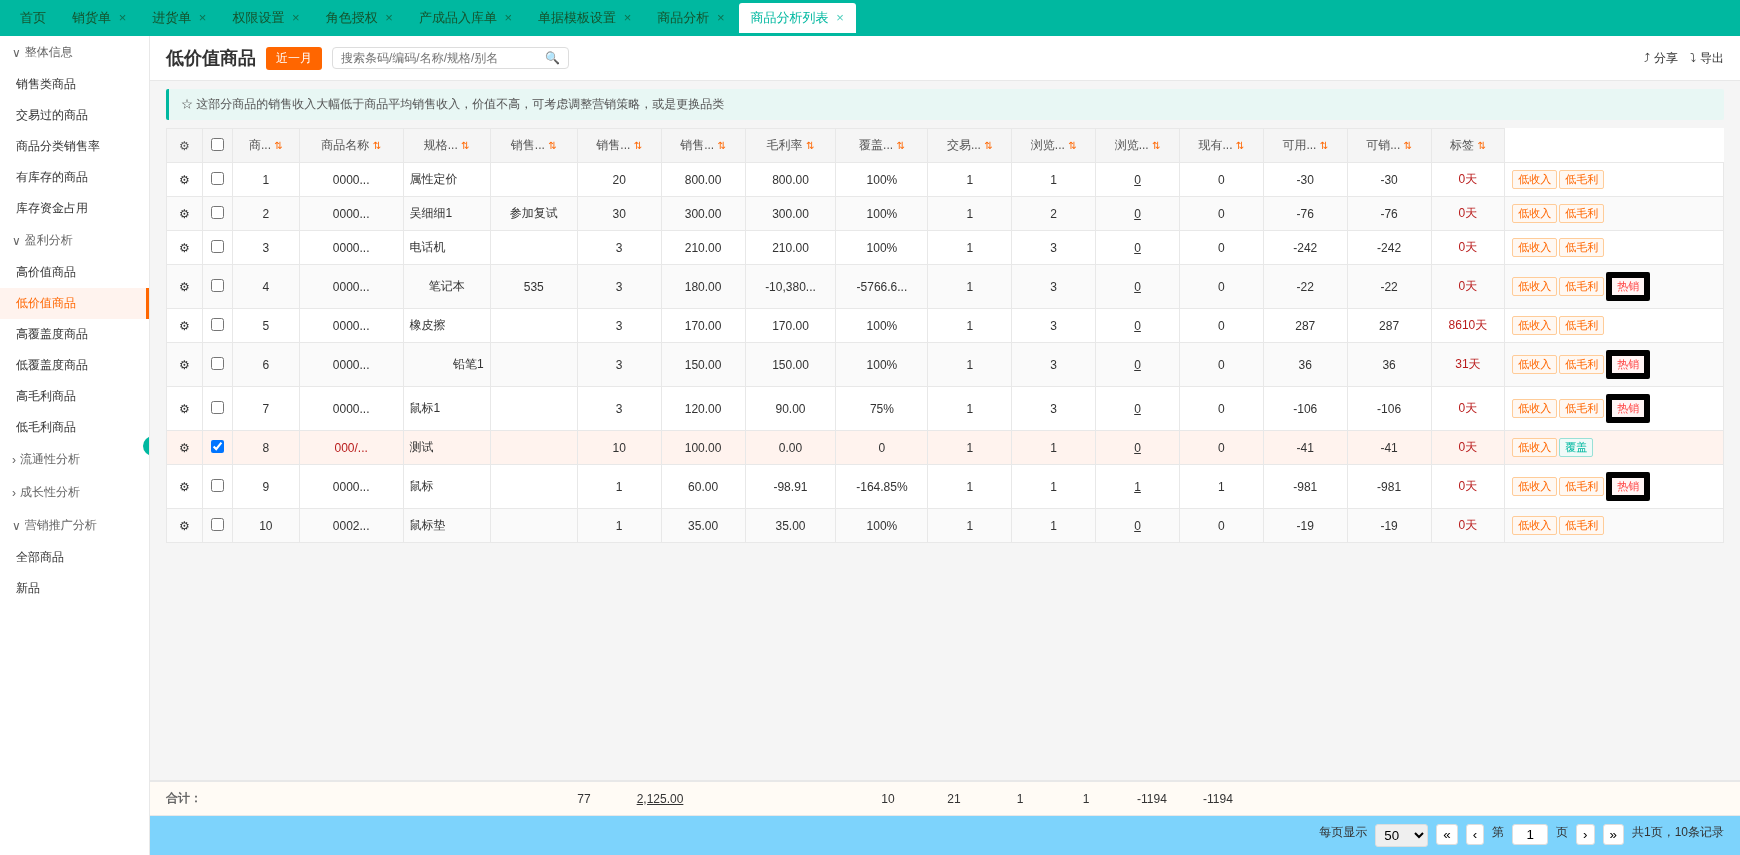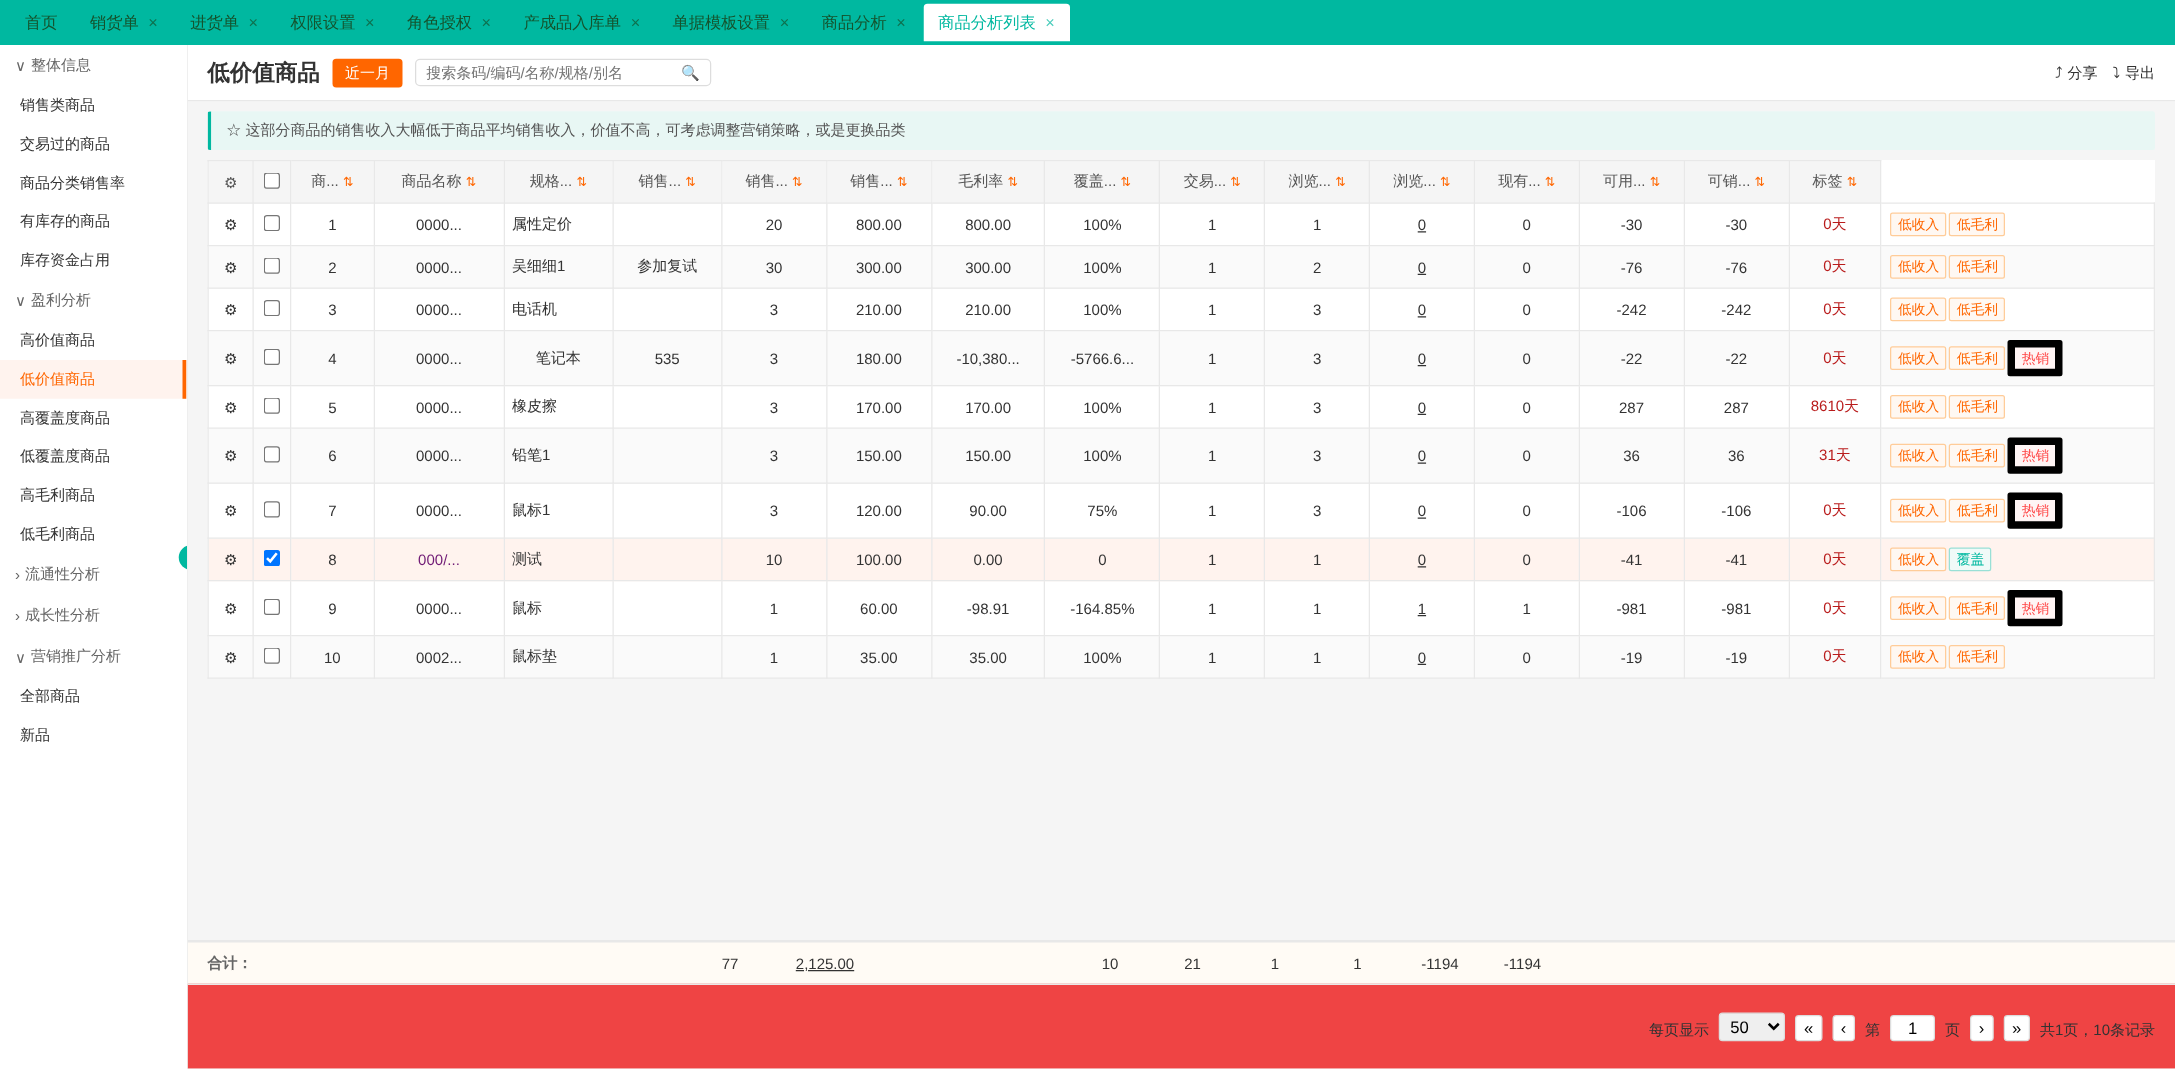--- a/index.html
+++ b/index.html
@@ -188,25 +188,25 @@
     }
     .footer-label { color: #666; margin-right: 16px; font-weight: bold; }
     .footer-values {
       display: flex;
       gap: 6px;
       flex: 1;
     }
 
     
     .pagination-bar {
-      background: #ef4444;
+      background: #7dd3fc;
       border-top: 1px solid #e8e8e8;
-      padding: 22px 16px;
-      display: flex;
-      align-items: flex-end;
+      padding: 8px 16px;
+      display: flex;
+      align-items: flex-start;
       justify-content: flex-end;
       gap: 8px;
       font-size: 12px;
     }
     .pagination-bar select {
       border: 1px solid #ddd;
       padding: 2px 4px;
       border-radius: 3px;
     }
     .pagination-btn {
@@ -436,21 +436,21 @@
     <td>287</td>
     <td>287</td>
     <td><span class="days-orange">8610天</span></td>
     <td style="text-align:left"><span class="tag tag-orange">低收入</span><span class="tag tag-orange">低毛利</span></td>
   </tr>
             <tr>
     <td><span>⚙</span></td>
     <td><input type="checkbox" style=""></td>
     <td>6</td>
     <td style="color:#333">0000...</td>
-    <td style="text-align:left">铅笔1</td>
+    <td style="text-align:right">铅笔1</td>
     <td></td>
     <td>3</td>
     <td>150.00</td>
     <td>150.00</td>
     <td>100%</td>
     <td>1</td>
     <td>3</td>
     <td><span class="underline-link">0</span></td>
     <td>0</td>
     <td>36</td>
@@ -475,21 +475,21 @@
     <td>0</td>
     <td>-106</td>
     <td>-106</td>
     <td><span class="days-orange">0天</span></td>
     <td style="text-align:left"><span class="tag tag-orange">低收入</span><span class="tag tag-orange">低毛利</span><span class="tag tag-red">热销</span></td>
   </tr>
             <tr class="highlighted">
     <td><span>⚙</span></td>
     <td><input type="checkbox" checked="" style=""></td>
     <td>8</td>
-    <td style="color:#701a75">000/...</td>
+    <td style="color:#b91c1c">000/...</td>
     <td style="text-align:left">测试</td>
     <td></td>
     <td>10</td>
     <td>100.00</td>
     <td>0.00</td>
     <td>0</td>
     <td>1</td>
     <td>1</td>
     <td><span class="underline-link">0</span></td>
     <td>0</td>

